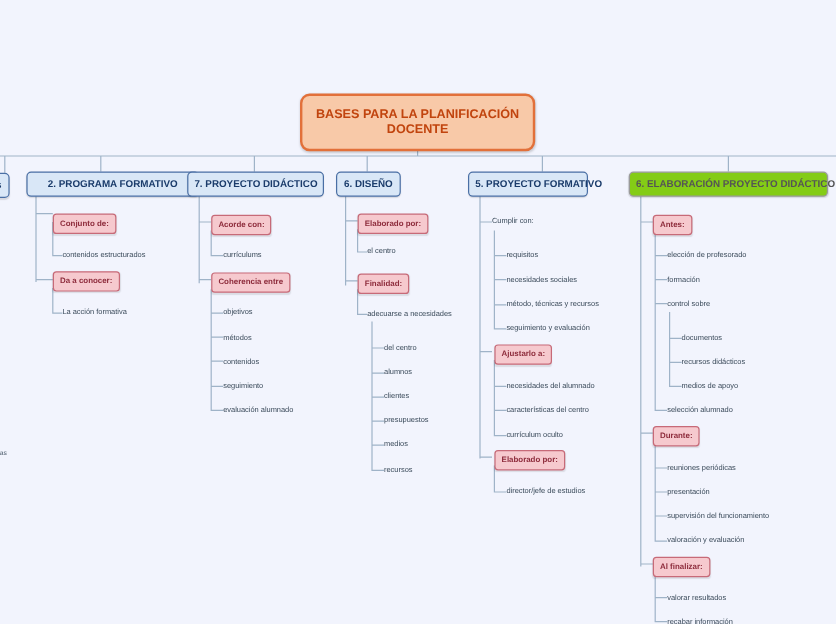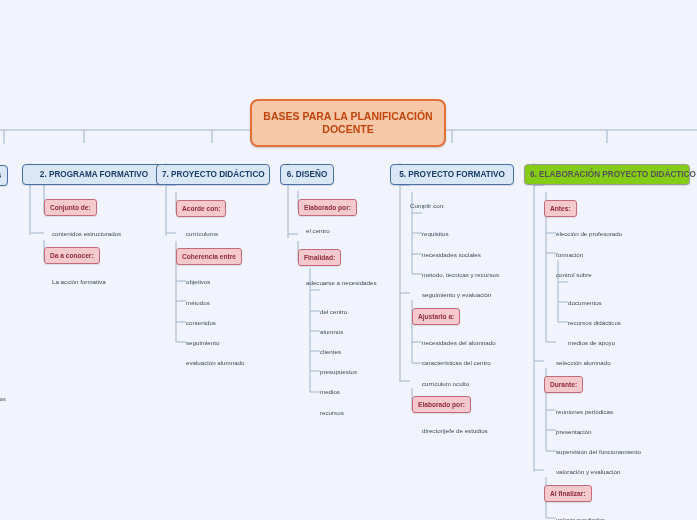--- a/index.html
+++ b/index.html
@@ -6,21 +6,21 @@
   body{
     width:697px;height:520px;
     background:#f2f4fd;
     font-family:"Liberation Sans", sans-serif;
     overflow:hidden;
     position:relative;
   }
   #canvas{position:absolute;left:0;top:0;width:697px;height:520px;}
   svg.lines{position:absolute;left:0;top:0;width:697px;height:520px;pointer-events:none;}
 
-  .node{position:absolute;box-sizing:border-box;margin-top:21px;}
+  .node{position:absolute;box-sizing:border-box;}
 
   
   .root{
     background:#f8c9a8;
     border:2px solid #e2703a;
     border-radius:8px;
     color:#c1440e;
     font-weight:bold;
     font-size:10.5px;
     text-align:center;
@@ -144,21 +144,21 @@
   <div class="node leaf" style="left:306px;top:206px;">el centro</div>
   <div class="node l2" style="left:298px;top:228px;">Finalidad:</div>
   <div class="node leaf" style="left:306px;top:258px;">adecuarse a necesidades</div>
   <div class="node leaf" style="left:320px;top:287px;">del centro</div>
   <div class="node leaf" style="left:320px;top:307px;">alumnos</div>
   <div class="node leaf" style="left:320px;top:327px;">clientes</div>
   <div class="node leaf" style="left:320px;top:347px;">presupuestos</div>
   <div class="node leaf" style="left:320px;top:367px;">medios</div>
   <div class="node leaf" style="left:320px;top:388px;">recursos</div>
 
-  <div class="node l1" style="left:390px;top:143px;width:124px;">5. PROYECTO FORMATIVO</div>
+  <div class="node l1" style="left:390px;top:143px;width:100px;">5. PROYECTO FORMATIVO</div>
   <div class="node leaf" style="left:410px;top:181px;">Cumplir con:</div>
   <div class="node leaf" style="left:422px;top:209px;">requisitos</div>
   <div class="node leaf" style="left:422px;top:230px;">necesidades sociales</div>
   <div class="node leaf" style="left:422px;top:250px;">método, técnicas y recursos</div>
   <div class="node leaf" style="left:422px;top:270px;">seguimiento y evaluación</div>
   <div class="node l2" style="left:412px;top:287px;">Ajustarlo a:</div>
   <div class="node leaf" style="left:422px;top:318px;">necesidades del alumnado</div>
   <div class="node leaf" style="left:422px;top:338px;">características del centro</div>
   <div class="node leaf" style="left:422px;top:359px;">currículum oculto</div>
   <div class="node l2" style="left:412px;top:375px;">Elaborado por:</div>

